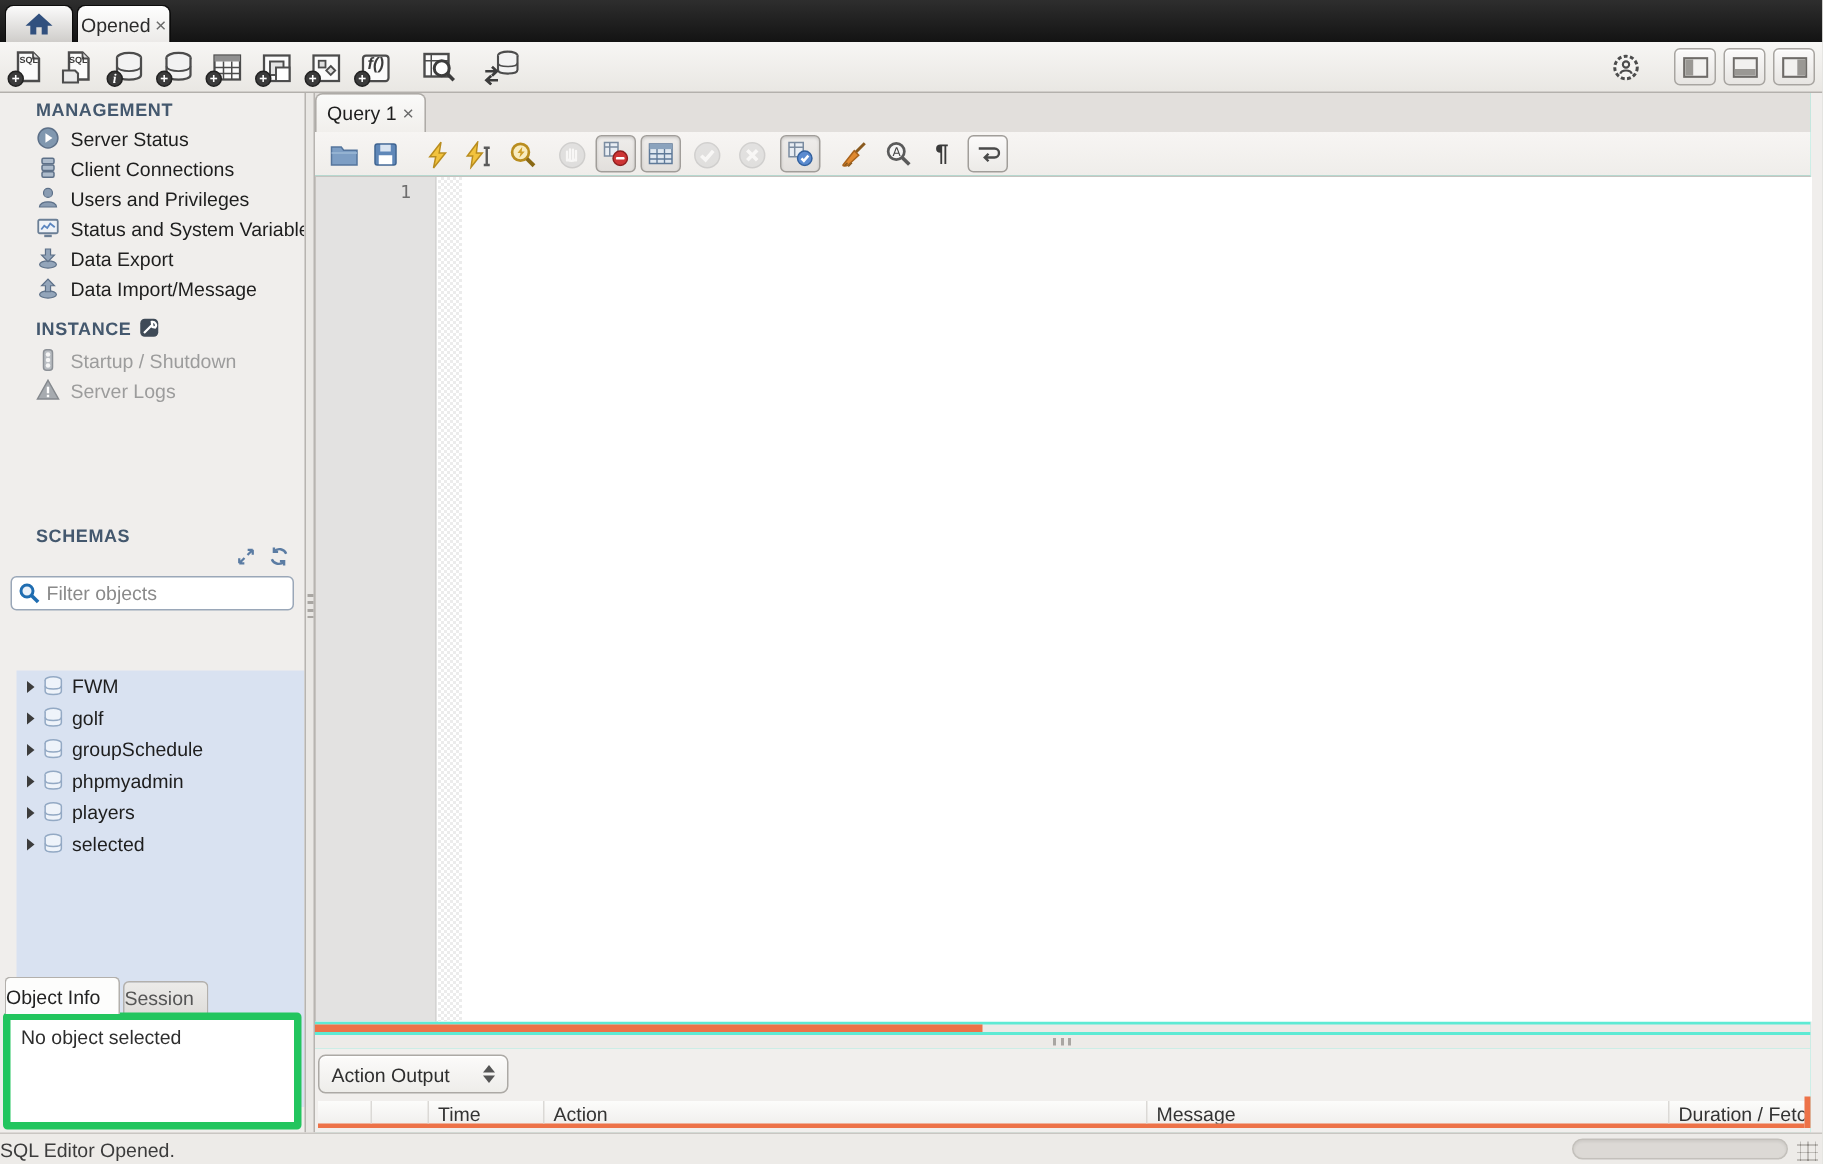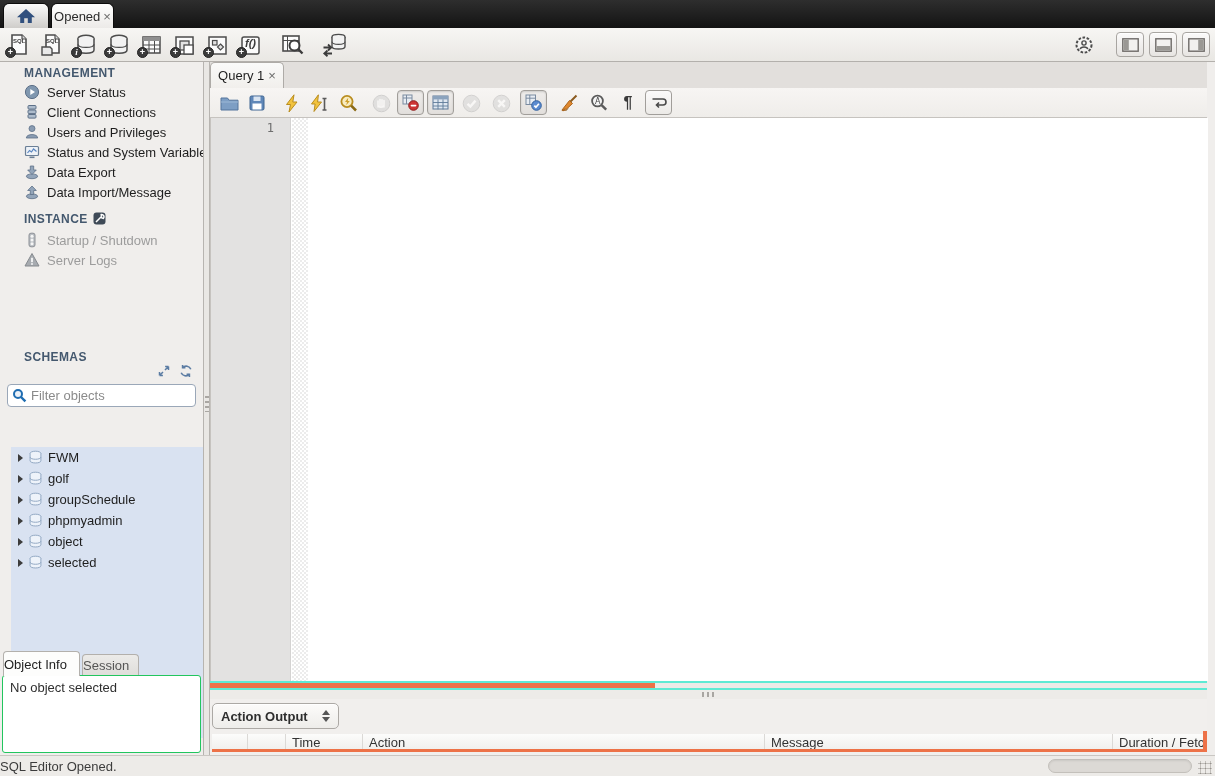--- a/index.html
+++ b/index.html
@@ -56,21 +56,21 @@
   .tree { position:absolute; left:11px; top:352px; width:227px; height:291px; background:#d9e2f1;margin-top:33px; }
   .tree-row { height:21px; display:flex; align-items:center; gap:5px; padding-left:7px; cursor:pointer; }
   .expander { width:0; height:0; border-left:5px solid #3c3c3c; border-top:4px solid transparent; border-bottom:4px solid transparent; cursor:pointer; }
   .sb-hgrip { position:absolute; left:94px; top:644px; width:16px; height:5px;
               background:repeating-linear-gradient(90deg,#aaa7a3 0 2px,transparent 2px 5px); }
   .info-tab { position:absolute; display:flex; align-items:center; justify-content:flex-start; cursor:pointer;
               border:1px solid #b3b0ac; border-bottom:none; border-radius:4px 4px 0 0; }
   .info-tab.active { left:3px; top:589px; width:77px; height:25px; background:#fdfdfc; z-index:2; color:#222; }
   .info-tab.idle { left:82px; top:592px; width:57px; height:22px; background:linear-gradient(#ecebe9,#dfddda); color:#555; }
   .info-box { position:absolute; left:2px; top:613px; width:199px; height:78px; background:#fff;
-              border:1px solid #22c55e; border-radius:3px; padding:4px 7px; color:#2e2e2e; }
+              border:5px solid #22c55e; border-radius:3px; padding:4px 7px; color:#2e2e2e; }
 
   
   .vsplit { position:absolute; left:203px; top:62px; width:7px; height:693px; background:#e9e7e4;
             border-left:1px solid #b7b4b0; border-right:1px solid #b7b4b0; cursor:col-resize; }
   .vsplit .grip { position:absolute; top:334px; left:1px; width:4px; height:16px;
                   background:repeating-linear-gradient(#a9a6a2 0 2px,transparent 2px 5px); }
 
   
   .main { position:absolute; left:210px; top:62px; width:997px; height:693px; background:#5eead4; }
   .qtabbar { position:absolute; left:0; top:0; width:997px; height:26px; background:#e2dfdc; }
@@ -97,21 +97,21 @@
   .hscroll .thumb { position:absolute; left:0; top:0; width:445px; height:5px; background:#ED7248; cursor:pointer; }
   .bsplit { position:absolute; left:0; top:628px; width:997px; height:9px; background:#edebe8; cursor:row-resize; }
   .bsplit .grip { position:absolute; left:492px; top:2px; width:14px; height:5px;
                   background:repeating-linear-gradient(90deg,#a9a6a2 0 2px,transparent 2px 5px); }
 
   
   .outpanel { position:absolute; left:0; top:637px; width:997px; height:56px; background:#f1efed; }
   .out-select { position:absolute; left:2px; top:4px; width:127px; height:26px; border:1px solid #aca9a5; border-radius:5px;
                 background:linear-gradient(#fcfbfa,#eeedea); display:flex; align-items:center; cursor:pointer;
                 padding:0 8px; box-shadow:inset 0 1px 0 #fff; }
-  .out-select .lbl { color:#2e2e2e;font-weight:bold; }
+  .out-select .lbl { color:#2e2e2e; }
   .spinner { margin-left:auto; display:flex; flex-direction:column; gap:2px; align-items:center; }
   .spin-up { width:0;height:0;border-left:4px solid transparent;border-right:4px solid transparent;border-bottom:5px solid #555; }
   .spin-dn { width:0;height:0;border-left:4px solid transparent;border-right:4px solid transparent;border-top:5px solid #555; }
   .out-header { position:absolute; left:2px; top:35px; width:991px; height:18px; display:flex;
                 background:linear-gradient(#fcfcfb,#f1f0ee); border-bottom:3px solid #ED7248; }
   .out-col { border-right:1px solid #dbd9d6; padding:1px 6px 0 6px; color:#333; white-space:nowrap; overflow:hidden; cursor:pointer; }
   .out-vscroll { position:absolute; right:0; top:32px; width:4px; height:21px; background:#ED7248; cursor:pointer; }
 
   
   .statusbar { position:absolute; left:0; top:755px; width:1215px; height:21px; background:#edebe8;
@@ -429,21 +429,21 @@
       </div>
       <div class="tree-row">
         <span class="expander"></span>
         <span>
             <svg width="15" height="15" viewBox="0 0 15 15">
               <ellipse cx="7.5" cy="3.4" rx="5.4" ry="2.2" fill="#eef3fa" stroke="#93a9c4"></ellipse>
               <path d="M2.1 3.4 V10.8 c0 2.9 10.8 2.9 10.8 0 V3.4" fill="#eef3fa" stroke="#93a9c4"></path>
               <path d="M2.1 7.1 c0 2.9 10.8 2.9 10.8 0" fill="none" stroke="#93a9c4"></path>
             </svg>
           </span>
-        <span>object</span>
+        <span>players</span>
       </div>
       <div class="tree-row">
         <span class="expander"></span>
         <span>
             <svg width="15" height="15" viewBox="0 0 15 15">
               <ellipse cx="7.5" cy="3.4" rx="5.4" ry="2.2" fill="#eef3fa" stroke="#93a9c4"></ellipse>
               <path d="M2.1 3.4 V10.8 c0 2.9 10.8 2.9 10.8 0 V3.4" fill="#eef3fa" stroke="#93a9c4"></path>
               <path d="M2.1 7.1 c0 2.9 10.8 2.9 10.8 0" fill="none" stroke="#93a9c4"></path>
             </svg>
           </span>

